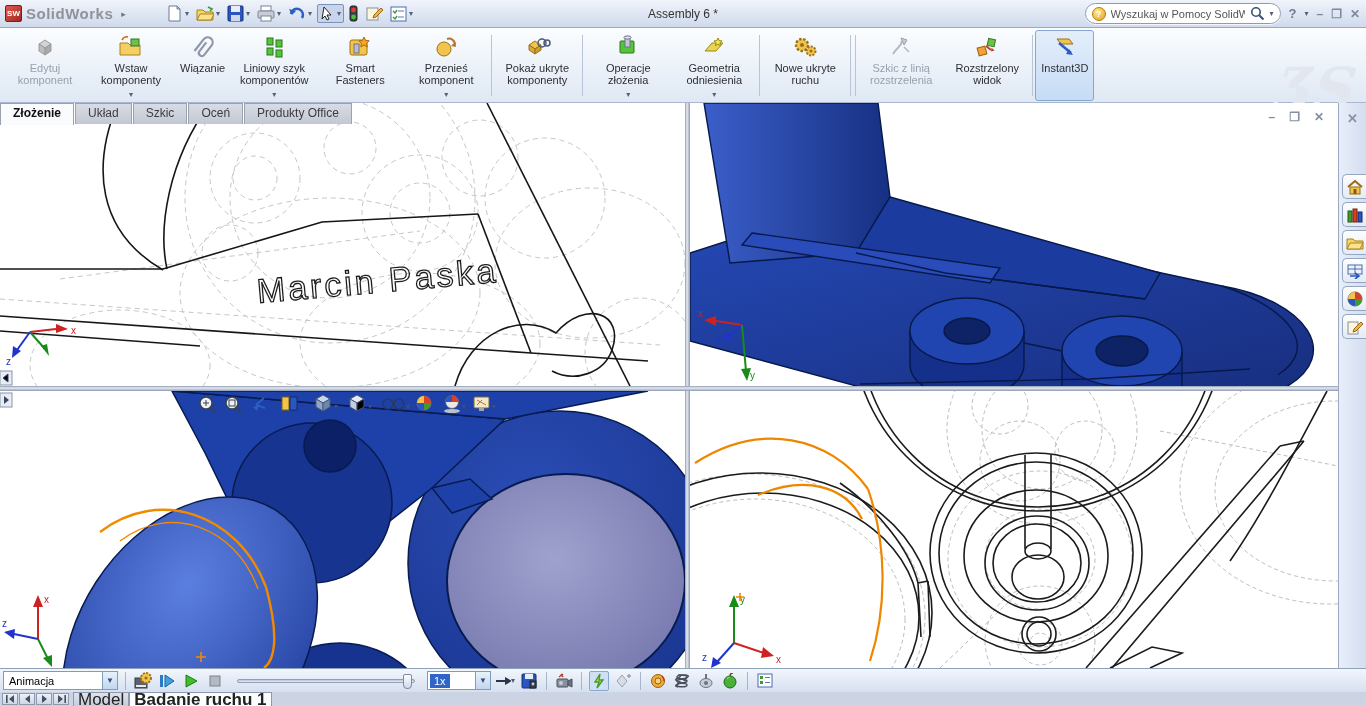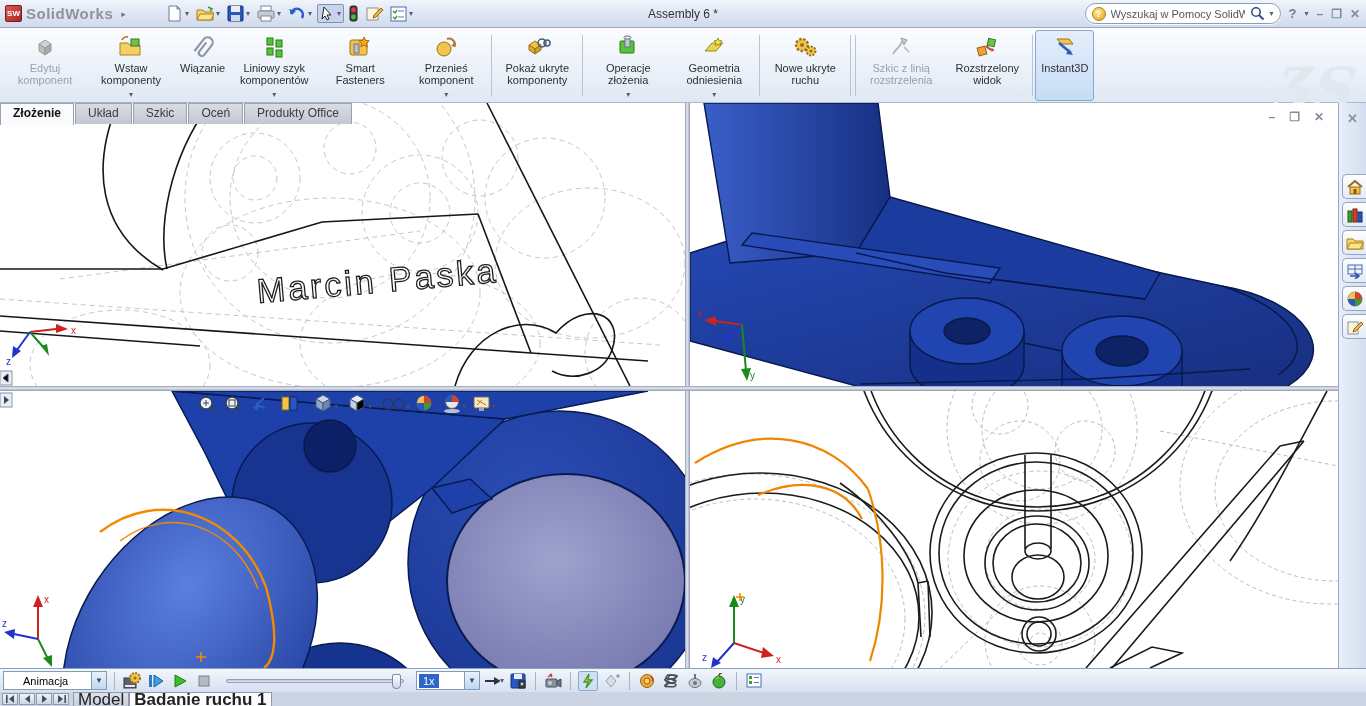--- a/index.html
+++ b/index.html
@@ -77,21 +77,21 @@
   .tp-tab { width:25px; height:25px; margin:3px 0 3px 3px; background:linear-gradient(#fdfefe,#e3ebf7);
     border:1px solid #96a6c0; border-right:none; border-radius:5px 0 0 5px;
     display:flex; align-items:center; justify-content:center; }
   #tp-tabs { margin-top:48px; }
 
   
   #motionbar { position:absolute; left:0; top:668px; width:1366px; height:24px;
     background:linear-gradient(#f2f6fc,#d6e0f0); border-top:1px solid #8fa0ba;
     display:flex; align-items:center; gap:4px; padding:0 3px; }
   .combo { background:#fff; border:1px solid #7f9db9; height:19px; display:flex; align-items:center; font-size:11px; }
-  #study-combo { width:104px; padding-left:19px; }
+  #study-combo { width:115px; padding-left:5px; }
   .combo .cdd { margin-left:auto; width:15px; height:100%; background:linear-gradient(#e9f1fc,#c3d6ef);
     border-left:1px solid #7f9db9; display:flex; align-items:center; justify-content:center;
     font-size:8px; color:#33507c; }
   .mb-sep { width:1px; height:18px; background:#a8b4c8; margin:0 3px; }
   .mbtn { width:20px; height:20px; display:flex; align-items:center; justify-content:center; border-radius:2px; }
   .mbtn.pressed { background:#cfe0f5; border:1px solid #86a7cf; }
   #timeline { width:178px; height:4px; background:linear-gradient(#b8c2d4,#e8edf6); border:1px solid #93a0b6;
     border-radius:2px; position:relative; margin:0 8px; }
   #timeline .thumb { position:absolute; right:2px; top:-6px; width:9px; height:15px;
     background:linear-gradient(#fdfefe,#cfd9ea); border:1px solid #7c8aa4; border-radius:2px 2px 4px 4px; }

